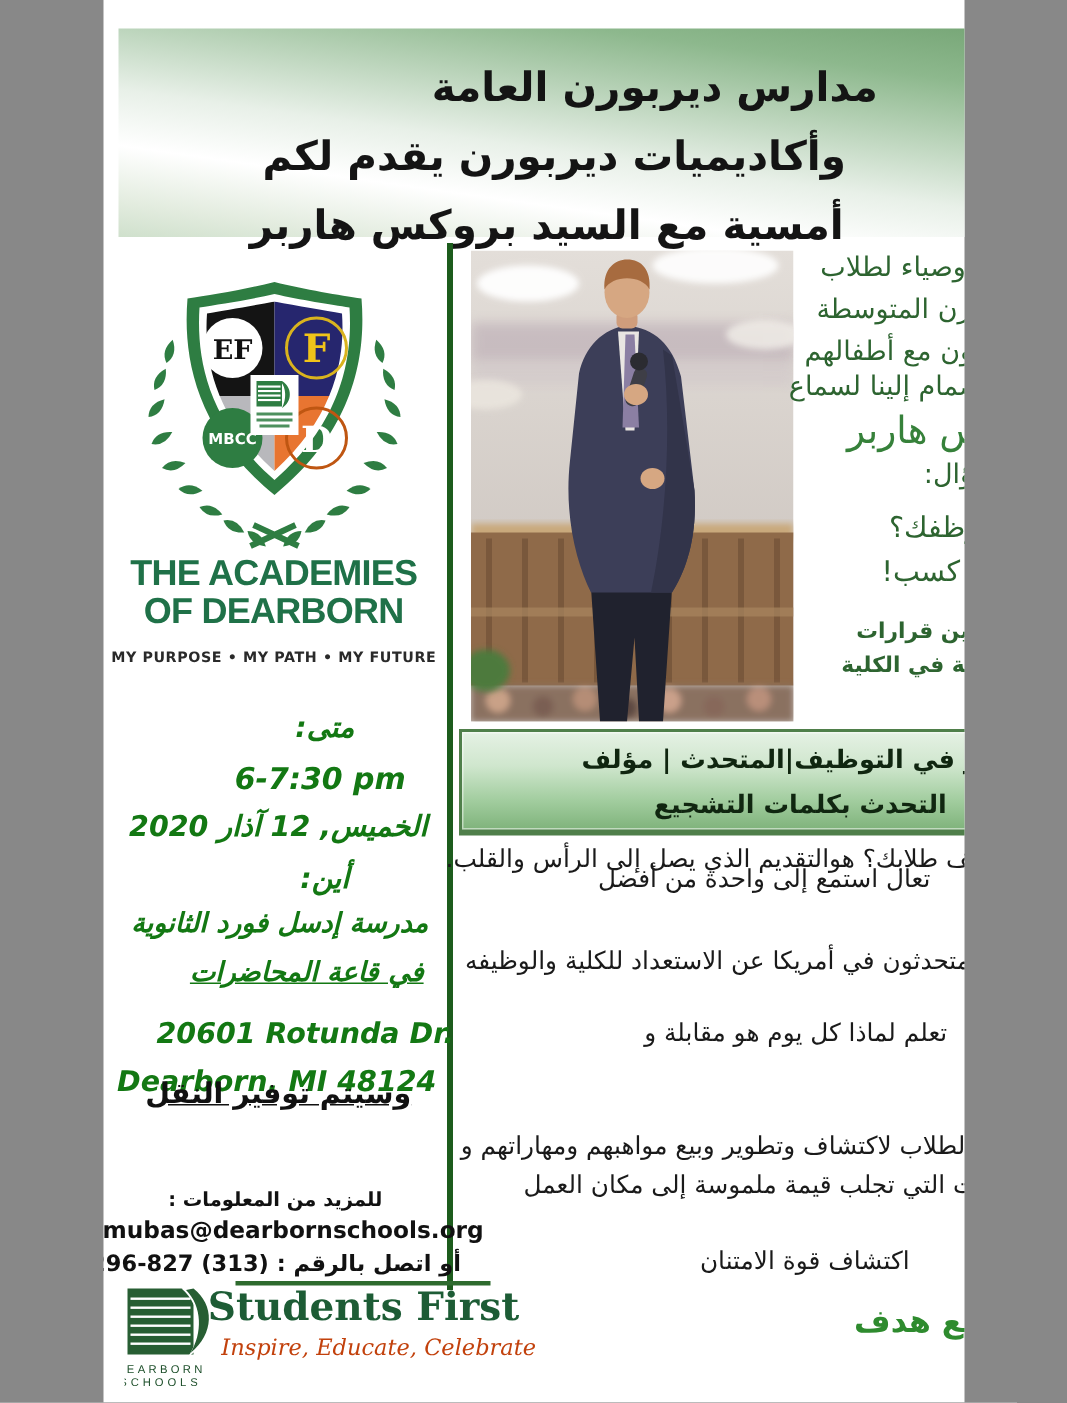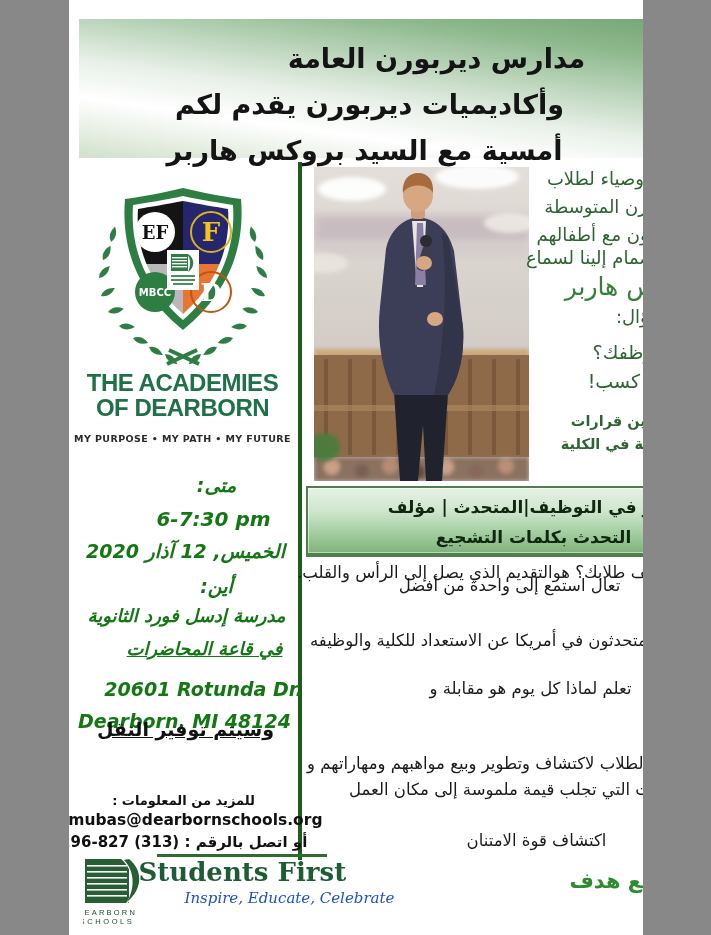--- a/index.html
+++ b/index.html
@@ -57,21 +57,21 @@
 
   
   .bl{font-size:16.5px;color:#1a1a1a;}
   .tagline{font-size:21px;font-weight:bold;color:#2e8b2e;}
 
   
   .sf-rule{left:88px;top:854px;width:170px;height:3px;background:#2e6b2e;}
   .sf-name{left:70px;top:857px;font-family:"DejaVu Serif","Liberation Serif",serif;
            font-weight:bold;font-size:26px;color:#1d5c35;}
   .sf-slogan{left:79px;top:889px;font-family:"DejaVu Serif","Liberation Serif",serif;
-             font-style:italic;font-size:15px;color:#1d4ed8;margin-left:37px;}
+             font-style:italic;font-size:15px;color:#c2410c;}
 </style>
 </head>
 <body>
 
 <div class="page">
 
   <div class="abs header">
     <div class="cl hline h1" dir="rtl">مدارس ديربورن العامة</div>
     <div class="cl hline h2" dir="rtl">وأكاديميات ديربورن يقدم لكم</div>
     <div class="cl hline h3" dir="rtl">أمسية مع السيد بروكس هاربر</div>

